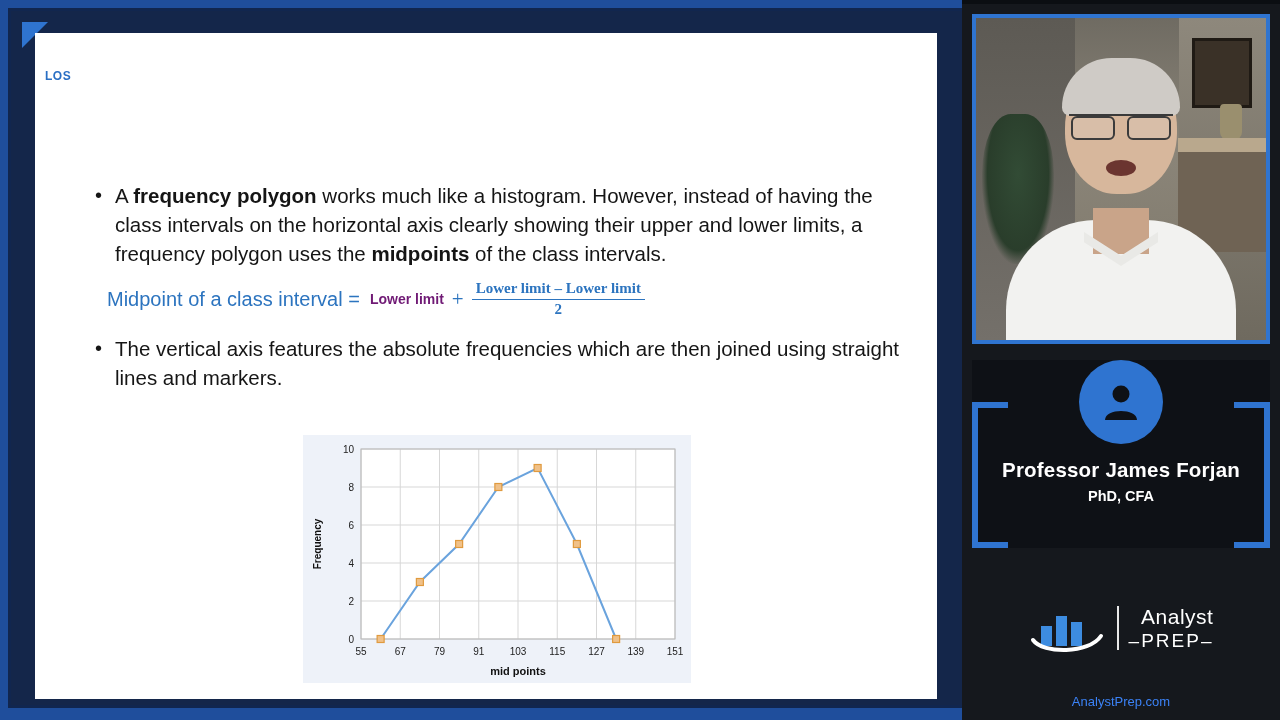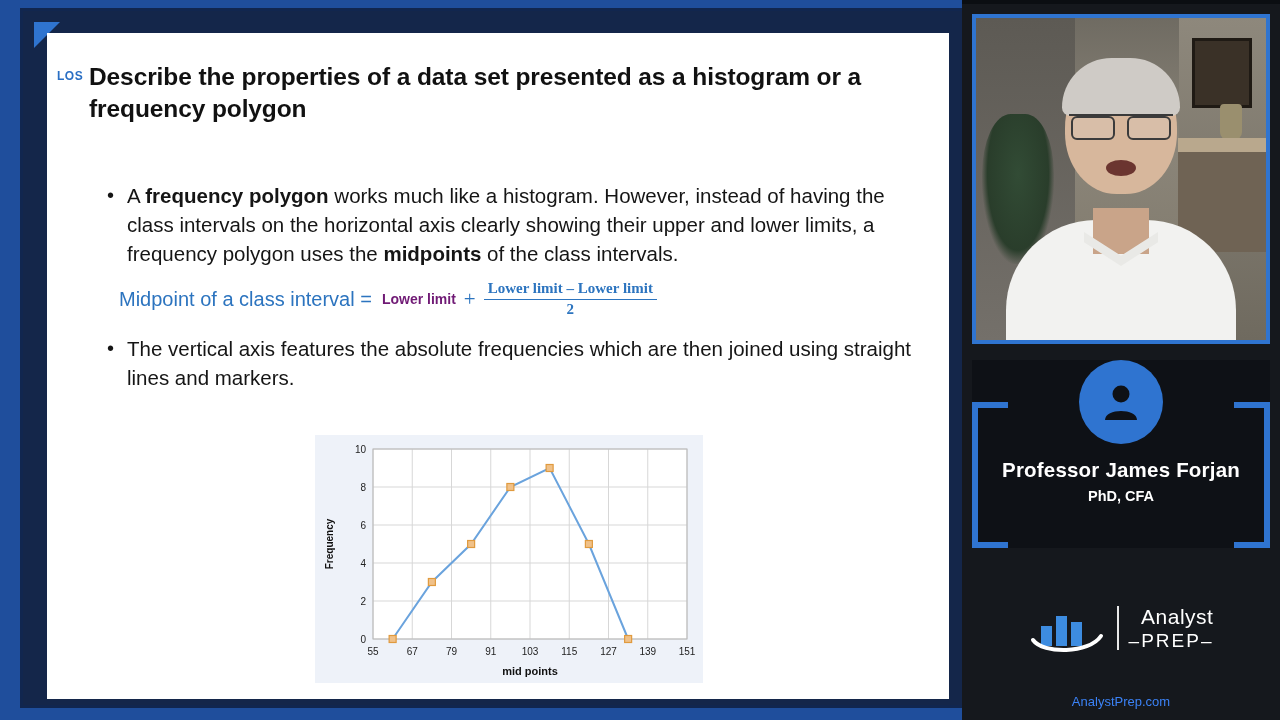--- a/index.html
+++ b/index.html
@@ -24,21 +24,21 @@
   .slide-frame {
     position: absolute;
     left: 0;
     top: 0;
     width: 962px;
     height: 720px;
     background: #1f4e9c;
   }
   .slide-frame-inner {
     position: absolute;
-    left: 20px;
+    left: 8px;
     top: 8px;
     width: 1074px;
     height: 700px;
     background: #14264a;
     border: 3px solid #11264f;
     box-sizing: border-box;
   }
   .slide-white {
     position: absolute;
     left: 24px;
@@ -350,21 +350,20 @@
 
   <div class="slide-frame">
     <div class="slide-frame-inner">
       <div class="corner-tl"></div>
       <div class="corner-br"></div>
 
       <div class="slide-white">
 
         <div class="los-badge">LOS</div>
 
-        <div class="slide-title">Describe the properties of a data set presented as a histogram or a frequency polygon</div>
 
         <div class="bullets">
 
           <div class="bullet">
             <span class="dot">•</span>
             <span>
               <span>A </span><b>frequency polygon</b><span> works much like a histogram. However, instead of having the class intervals on the horizontal axis clearly showing their upper and lower limits, a frequency polygon uses the </span><b>midpoints</b><span> of the class intervals.</span>
             </span>
           </div>
 

